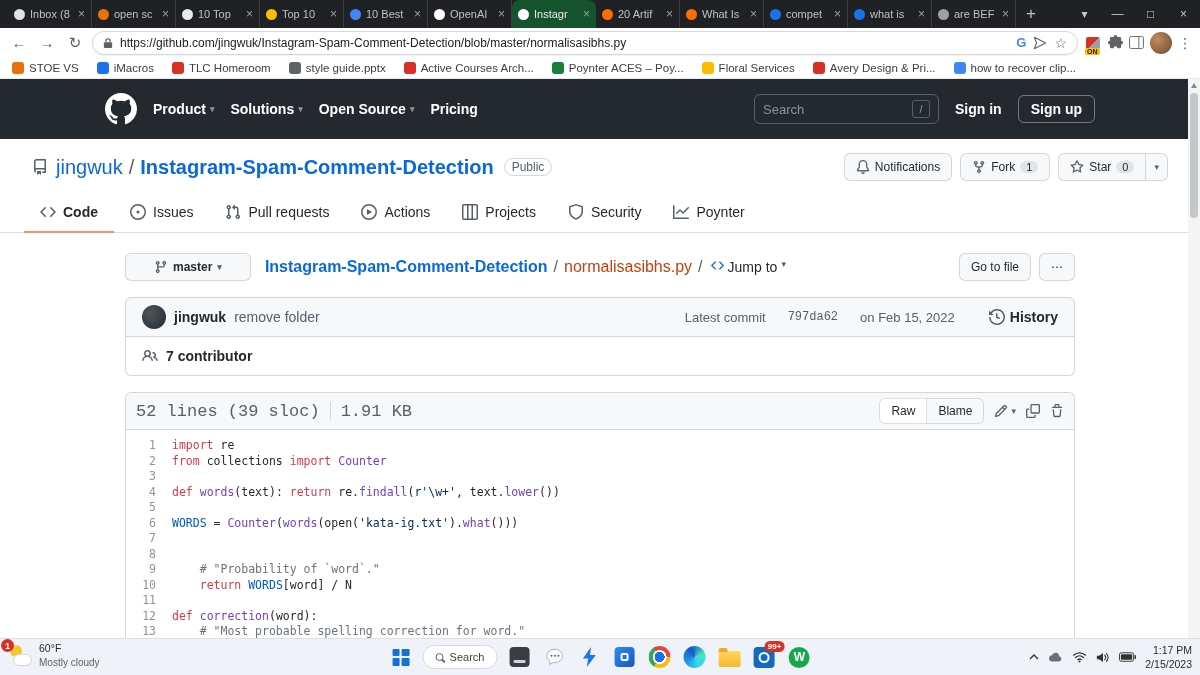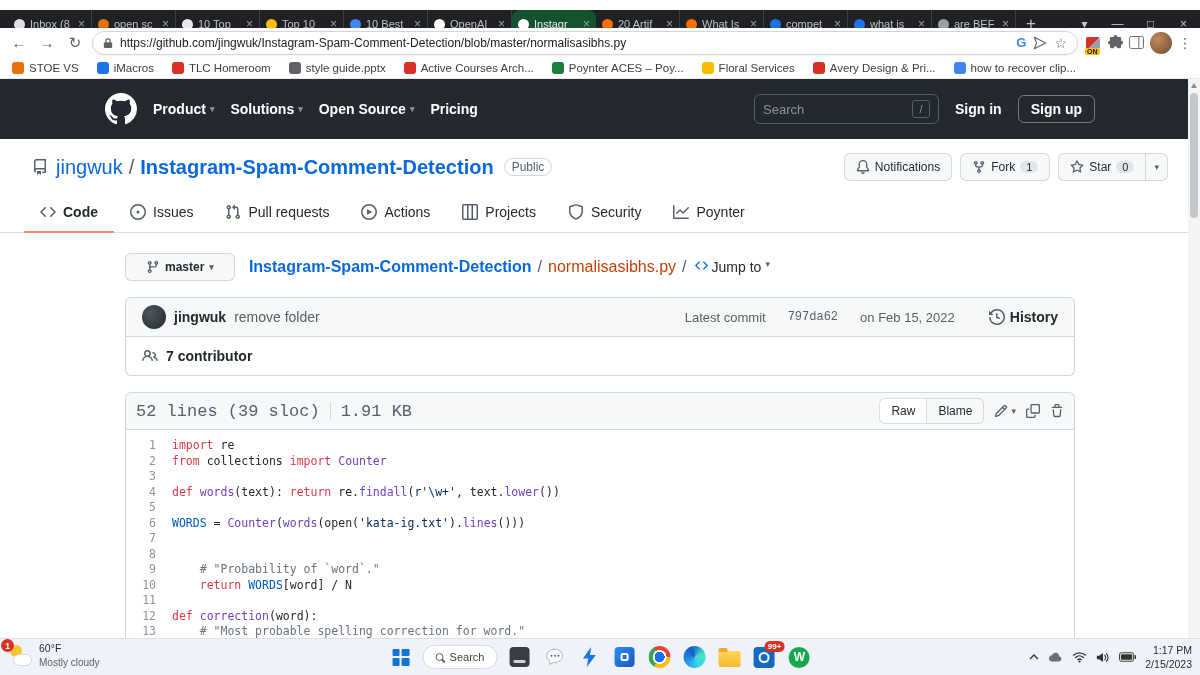--- a/index.html
+++ b/index.html
@@ -1,20 +1,20 @@
 <!DOCTYPE html>
 <html><head>
 <meta charset="utf-8">
 <style>
 *{margin:0;padding:0;box-sizing:border-box}
 html,body{width:1200px;height:675px;overflow:hidden;background:#fff;font-family:"Liberation Sans",sans-serif}
 .screen{position:relative;width:1200px;height:675px;overflow:hidden}
 
 
-.tabstrip{position:absolute;top:10px;left:0;width:100%;height:28px;background:#202124;display:flex;align-items:center}
+.tabstrip{position:absolute;top:0;left:0;width:100%;height:28px;background:#202124;display:flex;align-items:center}
 .tabs{display:flex;height:28px;margin-left:8px;max-width:1010px;overflow:hidden}
 .tab{width:84px;height:28px;display:flex;align-items:center;gap:5px;padding:0 6px;color:#bdc1c6;font-size:11px;position:relative;flex:none}
 .tab:not(.active){border-right:1px solid #3c4043}
 .tab.active{background:#14532d;color:#e8eaed;border-radius:8px 8px 0 0}
 .fav{width:11px;height:11px;border-radius:50%;flex:none}
 .tlabel{flex:1;overflow:hidden;white-space:nowrap}
 .tclose{flex:none;font-size:12px;color:#9aa0a6;line-height:1}
 .newtab{color:#bdc1c6;font-size:17px;margin:0 10px;cursor:default}
 .wincontrols{margin-left:auto;display:flex;height:28px}
 .wc{width:33px;height:28px;display:flex;align-items:center;justify-content:center;color:#c4c7cb;font-size:12px}
@@ -72,21 +72,21 @@
 .grleft{border-radius:6px 0 0 6px}
 .grright{border-radius:0 6px 6px 0;border-left:0;padding:0 8px}
 .caretsm{font-size:9px;color:#57606a}
 .reponav{display:flex;padding:0 24px;border-bottom:1px solid #d8dee4;margin-top:4px}
 .repotabs{display:flex}
 .repotab{display:flex;align-items:center;gap:7px;padding:9px 16px 11px;font-size:14px;color:#24292f;border-bottom:2px solid transparent;margin-bottom:-1px;white-space:nowrap}
 .repotab.active{font-weight:600;border-bottom-color:#fd8c73}
 
 .container{width:950px;margin:20px auto 0}
 .filenav{display:flex;align-items:center;gap:14px}
-.branchbtn{display:inline-flex;align-items:center;gap:5px;height:28px;padding:0 20px;background:#f6f8fa;border:1px solid rgba(27,31,36,.15);border-radius:6px;font-size:12px;font-weight:600;color:#24292f}
+.branchbtn{display:inline-flex;align-items:center;gap:5px;height:28px;padding:0 28px;background:#f6f8fa;border:1px solid rgba(27,31,36,.15);border-radius:6px;font-size:12px;font-weight:600;color:#24292f}
 .branchbtn .octicon svg{width:14px;height:14px}
 .crumb{font-size:16px;display:flex;align-items:center;gap:6px}
 .crumb a{color:#0969da;text-decoration:none;font-weight:600}
 .cfile{font-weight:400;color:#c2410c}
 .csep{color:#57606a}
 .jumpto{display:flex;align-items:flex-start;gap:4px;font-size:14px;color:#24292f;margin-left:-6px}
 .jumpto .octicon svg{width:13px;height:13px;fill:#0969da}
 .fnright{margin-left:auto;display:flex;gap:8px}
 
 .commitbox{margin-top:16px;border:1px solid #d0d7de;border-radius:6px 6px 0 0;background:#f6f8fa;display:flex;align-items:center;padding:7px 16px;gap:8px;font-size:14px}
@@ -479,20 +479,24 @@
         </span>
         <span class="jumpto">
           <span class="octicon">
               <svg viewBox="0 0 16 16">
                 <path d="m11.28 3.22 4.25 4.25a.75.75 0 0 1 0 1.06l-4.25 4.25a.749.749 0 1 1-1.06-1.06L13.94 8 10.22 4.28a.749.749 0 1 1 1.06-1.06ZM4.72 3.22a.749.749 0 1 1 1.06 1.06L2.06 8l3.72 3.72a.749.749 0 1 1-1.06 1.06L.47 8.53a.75.75 0 0 1 0-1.06Z"></path>
               </svg>
             </span>
           <span>Jump to</span>
           <span class="caretsm">▾</span>
         </span>
+        <span class="fnright">
+          <span class="gbtn">Go to file</span>
+          <span class="gbtn">⋯</span>
+        </span>
       </div>
 
       <div class="commitbox">
         <span class="cavatar"></span>
         <a class="cauthor">jingwuk</a>
         <a class="cmsg">remove folder</a>
         <span class="commitright">
           <span>Latest commit</span>
           <a class="sha">797da62</a>
           <span>on Feb 15, 2022</span>
@@ -565,21 +569,21 @@
             <div class="crow">
               <span class="lnum">4</span>
               <span class="lcode"><span class="tk-k">def</span><span class="tk-p"> </span><span class="tk-f">words</span><span class="tk-p">(text): </span><span class="tk-k">return</span><span class="tk-p"> re.</span><span class="tk-f">findall</span><span class="tk-p">(</span><span class="tk-s">r'\w+'</span><span class="tk-p">, text.</span><span class="tk-f">lower</span><span class="tk-p">())</span></span>
             </div>
             <div class="crow">
               <span class="lnum">5</span>
               <span class="lcode"></span>
             </div>
             <div class="crow">
               <span class="lnum">6</span>
-              <span class="lcode"><span class="tk-b">WORDS</span><span class="tk-p"> = </span><span class="tk-f">Counter</span><span class="tk-p">(</span><span class="tk-f">words</span><span class="tk-p">(open(</span><span class="tk-s">'kata-ig.txt'</span><span class="tk-p">).</span><span class="tk-f">lines</span><span class="tk-p">()))</span></span>
+              <span class="lcode"><span class="tk-b">WORDS</span><span class="tk-p"> = </span><span class="tk-f">Counter</span><span class="tk-p">(</span><span class="tk-f">words</span><span class="tk-p">(open(</span><span class="tk-s">'kata-ig.txt'</span><span class="tk-p">).</span><span class="tk-f">what</span><span class="tk-p">()))</span></span>
             </div>
             <div class="crow">
               <span class="lnum">7</span>
               <span class="lcode"></span>
             </div>
             <div class="crow">
               <span class="lnum">8</span>
             </div>
             <div class="crow">
               <span class="lnum">9</span>

